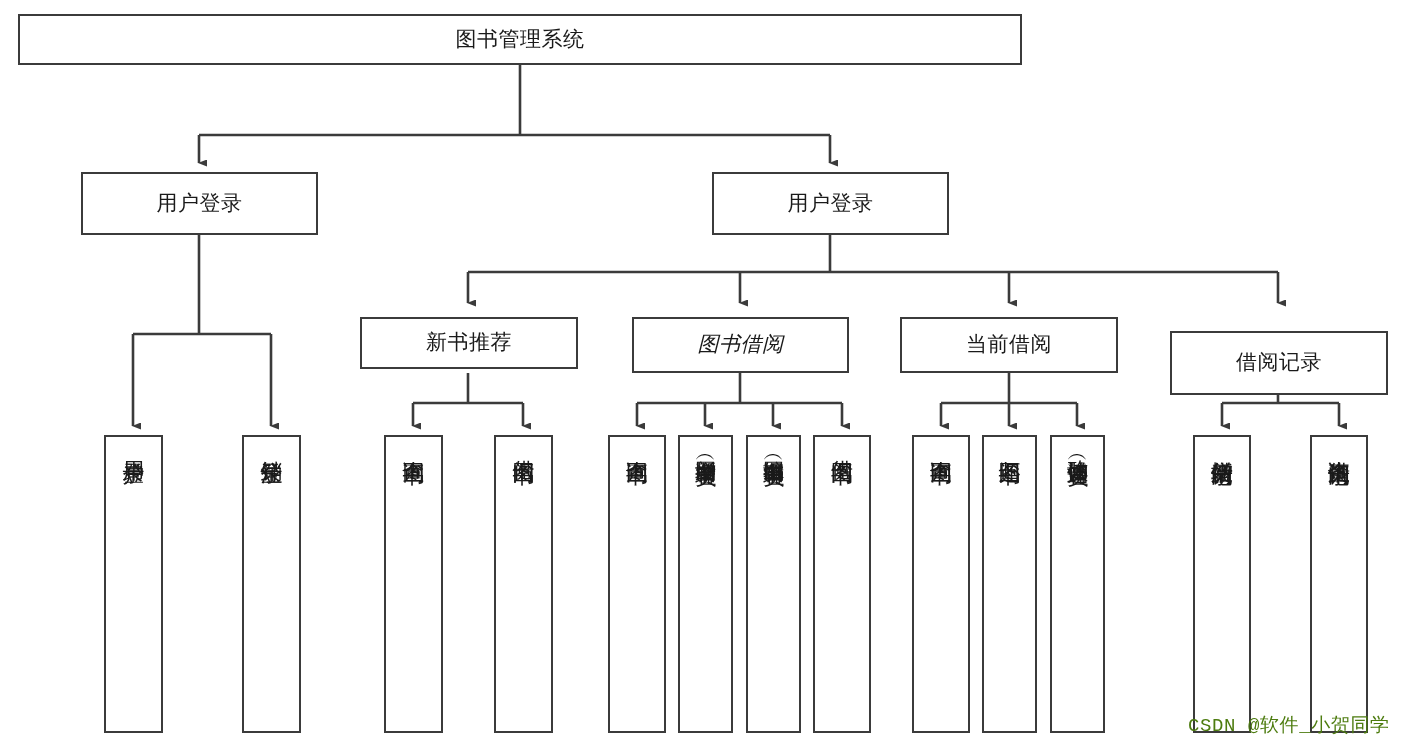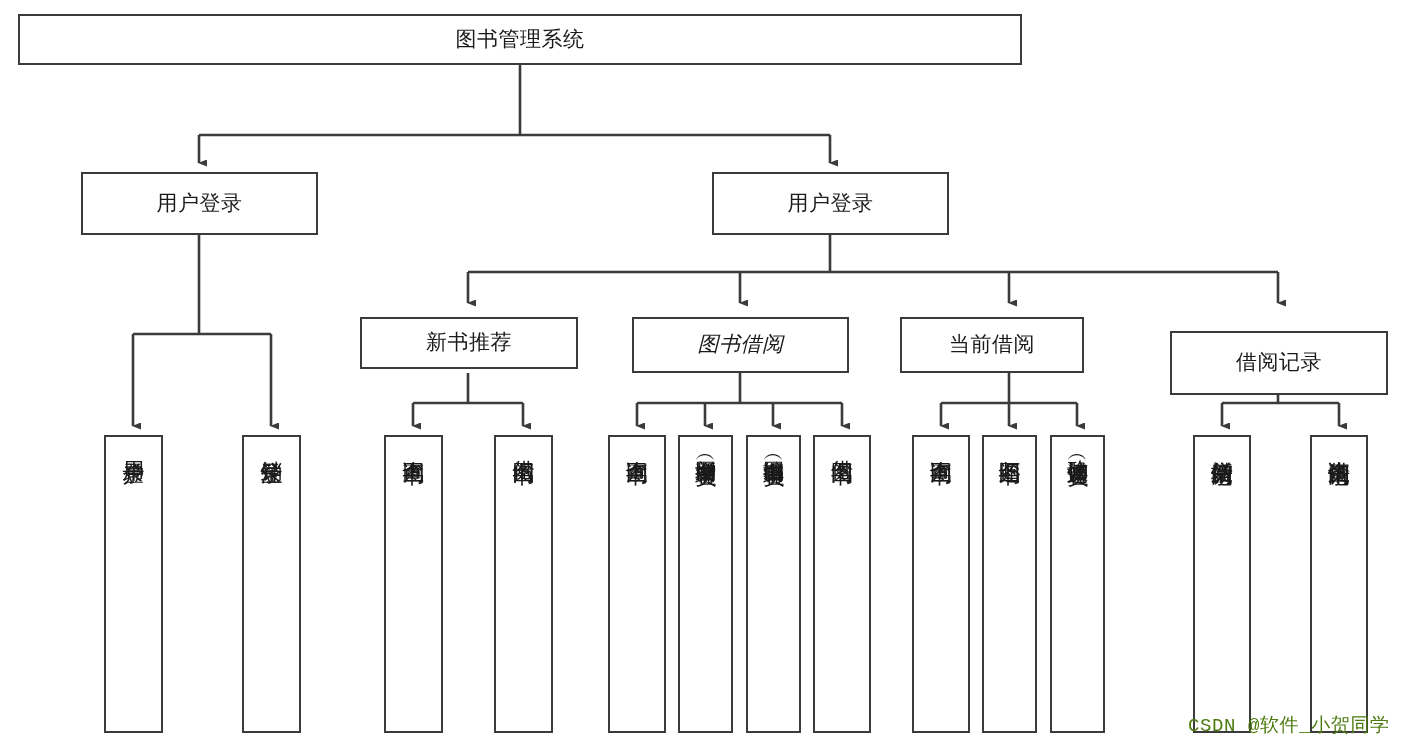--- a/index.html
+++ b/index.html
@@ -144,21 +144,21 @@
   <div class="node horizontal" style="left:712px; top:172px; width:237px; height:63px;">
     <span class="node-label">用户登录</span>
   </div>
 
   <div class="node horizontal" style="left:360px; top:317px; width:218px; height:52px;">
     <span class="node-label">新书推荐</span>
   </div>
   <div class="node horizontal" style="left:632px; top:317px; width:217px; height:56px;font-style:italic;">
     <span class="node-label">图书借阅</span>
   </div>
-  <div class="node horizontal" style="left:900px; top:317px; width:184px; height:56px;">
+  <div class="node horizontal" style="left:900px; top:317px; width:218px; height:56px;">
     <span class="node-label">当前借阅</span>
   </div>
   <div class="node horizontal" style="left:1170px; top:331px; width:218px; height:64px;">
     <span class="node-label">借阅记录</span>
   </div>
 
   <div class="node vertical" style="left:104px; top:435px; width:59px; height:298px;">
     <span class="node-label">用户登录</span>
   </div>
   <div class="node vertical" style="left:242px; top:435px; width:59px; height:298px;">

